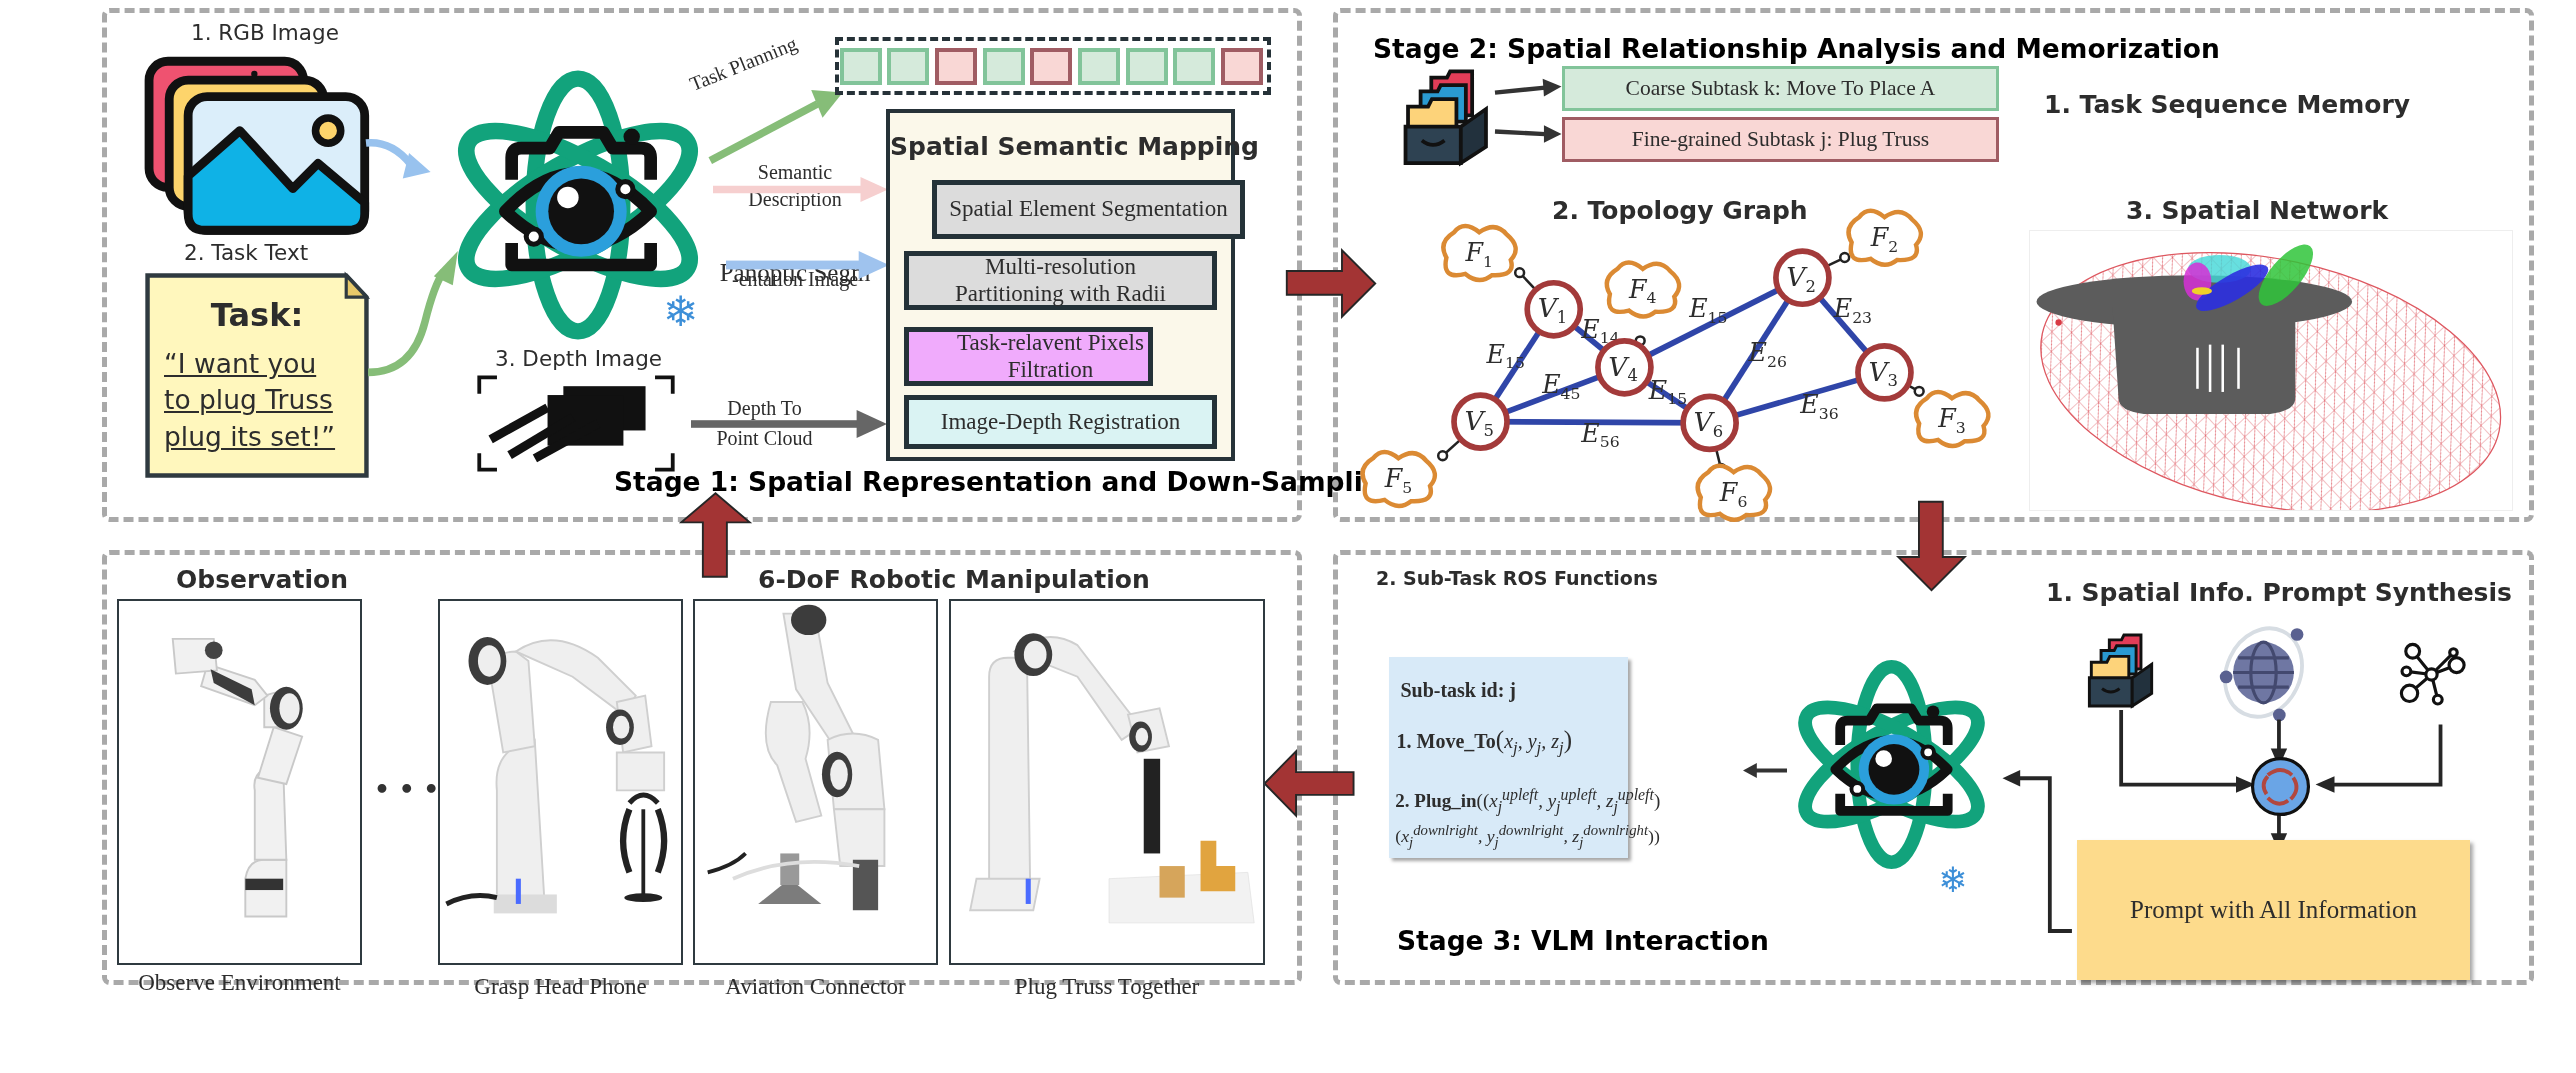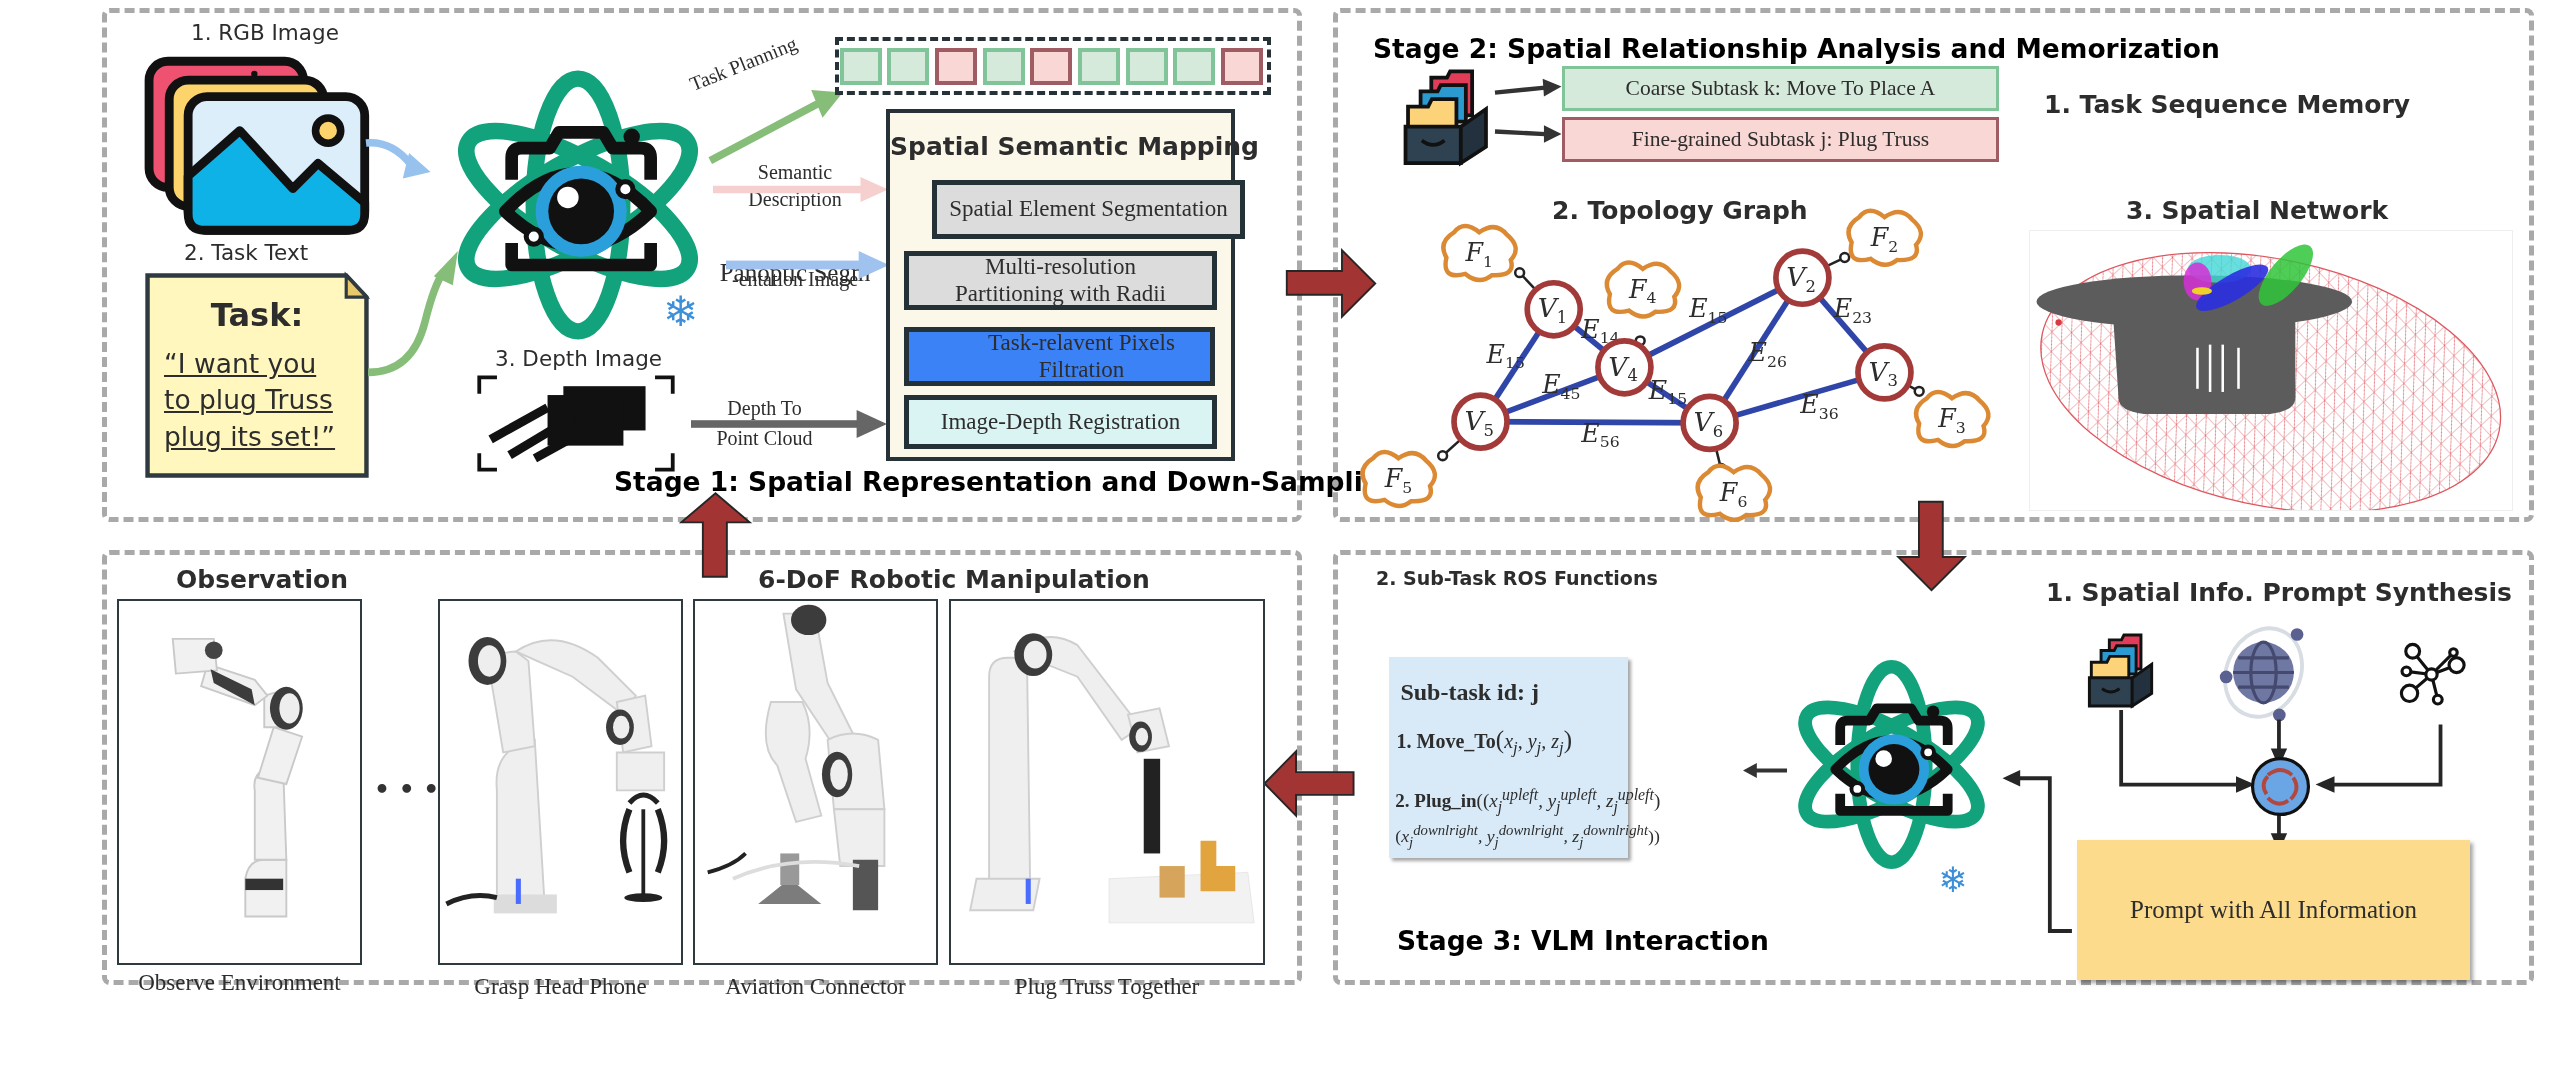--- a/index.html
+++ b/index.html
@@ -136,21 +136,21 @@
     <div class="sq" style="left: 1126px; top: 48px; width: 42px; height: 37px; background: rgb(213, 234, 219); border-color: rgb(130, 196, 154);"></div>
     <div class="sq" style="left: 1173px; top: 48px; width: 42px; height: 37px; background: rgb(213, 234, 219); border-color: rgb(130, 196, 154);"></div>
     <div class="sq" style="left: 1221px; top: 48px; width: 42px; height: 37px; background: rgb(249, 215, 213); border-color: rgb(160, 92, 99);"></div>
   </div>
 
 <div class="abs" style="left:886px;top:109px;width:349px;height:352px;background:#fbf8ea;border:4.4px solid #263238;box-sizing:border-box;">
   <div class="abs hand center" style="left:0;top:19px;width:340px;font-size:25px;">Spatial Semantic Mapping</div>
 </div>
 <div class="ssm-row" style="left:904px;top:180px;width:313px;height:59px;background:#dcdcdc;margin-left:28px;">Spatial Element Segmentation</div>
 <div class="ssm-row" style="left:904px;top:251px;width:313px;height:59px;background:#dcdcdc;padding:0 19px;">Multi-resolution Partitioning with Radii</div>
-<div class="ssm-row" style="left:904px;top:327px;width:311px;height:59px;background:#3b82f6;padding-left:44px;">Task-relavent Pixels Filtration</div>
+<div class="ssm-row" style="left:904px;top:327px;width:249px;height:59px;background:#f0abfc;padding-left:44px;">Task-relavent Pixels Filtration</div>
 <div class="ssm-row" style="left:904px;top:395px;width:313px;height:54px;background:#daf3f3;">Image-Depth Registration</div>
 
 <div class="abs stage" style="left:614px;top:466px;font-size:26.5px;">Stage 1: Spatial Representation and Down-Sampling</div>
 
 <svg style="left:1285px;top:249px;" width="92" height="69" viewBox="0 0 145 110">
   <polygon points="2,35 90,35 90,2 143,55 90,108 90,73 2,73" fill="#a33434" stroke="#262626" stroke-width="3"></polygon>
 </svg>
 <svg style="left:1897px;top:500px;" width="69" height="92" viewBox="0 0 110 145">
   <polygon points="35,2 73,2 73,90 108,90 55,143 2,90 35,90" fill="#a33434" stroke="#262626" stroke-width="3"></polygon>
 </svg>
@@ -354,21 +354,21 @@
 
 <div class="caption" style="left:117px;top:970px;width:245px;">Observe  Environment</div>
 <div class="caption" style="left:438px;top:974px;width:245px;">Grasp Head Phone</div>
 <div class="caption" style="left:693px;top:974px;width:245px;">Aviation Connector</div>
 <div class="caption" style="left:949px;top:974px;width:316px;">Plug Truss Together</div>
 
 <div class="abs hand" style="left:1376px;top:567px;font-size:19px;">2. Sub-Task ROS Functions</div>
 <div class="abs hand" style="left:2046px;top:578px;font-size:25px;">1. Spatial Info. Prompt Synthesis</div>
 
 <div class="abs" style="left:1389px;top:657px;width:239px;height:201px;background:#d8eaf8;box-shadow:2.5px 2.5px 3.2px rgba(0,0,0,0.35);">
-  <div class="abs serif" style="left:11.4px;top:21.5px;font-size:24px;font-weight:bold;">Sub-task id: j</div>
+  <div class="abs serif" style="left:11.4px;top:21.5px;font-size:20px;font-weight:bold;">Sub-task id: j</div>
   <div class="abs serif" style="left:7.6px;top:69px;font-size:20px;">
     <b>1. Move_To</b><span style="font-size:25px;">(</span><i>x<sub>j</sub>, y<sub>j</sub>, z<sub>j</sub></i><span style="font-size:25px;">)</span>
   </div>
   <div class="abs serif" style="left:6.3px;top:129px;font-size:19px;white-space:nowrap;">
     <b>2. Plug_in</b><span>((</span><i>x<sub>j</sub><sup>upleft</sup>, y<sub>j</sub><sup>upleft</sup>, z<sub>j</sub><sup>upleft</sup></i>)
   </div>
   <div class="abs serif" style="left:6.3px;top:165px;font-size:17.7px;white-space:nowrap;">
     (<i>x<sub>j</sub><sup>downlright</sup>, y<sub>j</sub><sup>downlright</sup>, z<sub>j</sub><sup>downlright</sup></i>))
   </div>
 </div>

